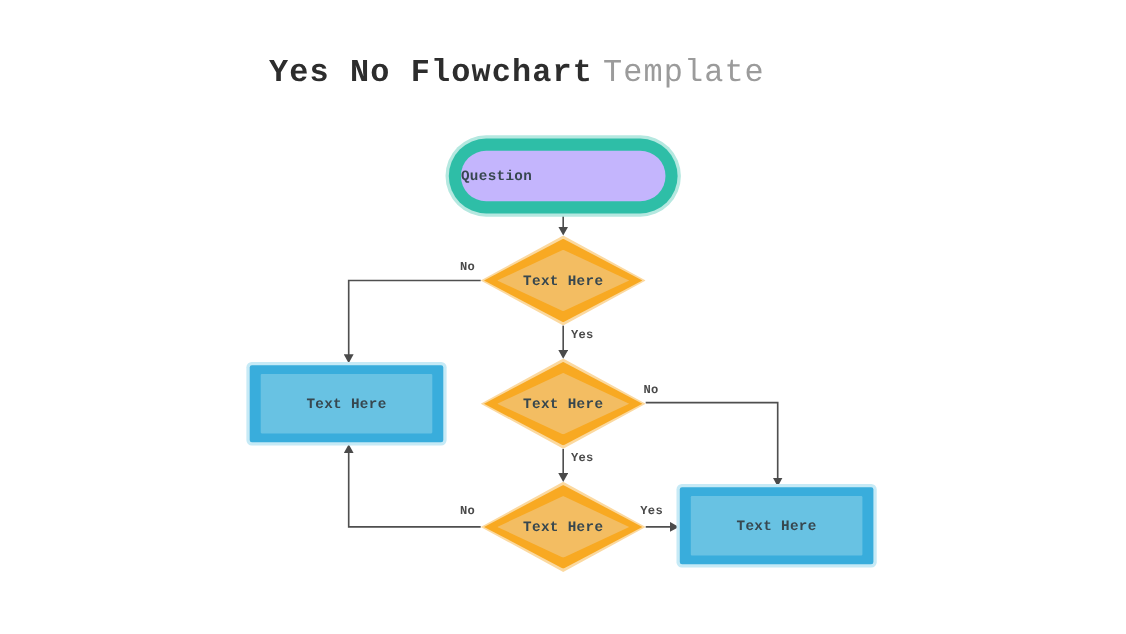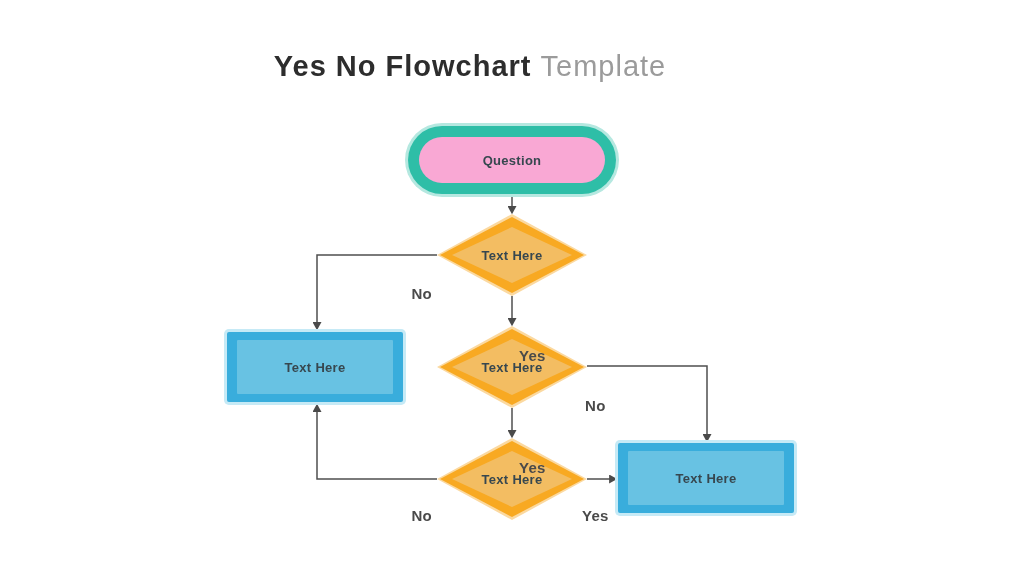--- a/index.html
+++ b/index.html
@@ -1,37 +1,37 @@
 <!DOCTYPE html>
 <html><head>
 <meta charset="utf-8">
 <style>
   html,body{margin:0;padding:0;background:#ffffff;}
   #canvas{
     position:relative;width:940px;height:576px;background:#ffffff;
-    font-family:Liberation Sans, sans-serif;overflow:hidden;
+    font-family:Liberation Mono, monospace;overflow:hidden;
   }
   
   #title{
     position:absolute;top:50px;left:0;width:100%;text-align:center;
     font-size:29px;letter-spacing:1px;white-space:nowrap;
   }
   .t-bold{font-weight:800;color:#2d2d2d;}
   .t-light{font-weight:400;color:#9b9b9b;margin-left:9px;}
   
   #edges{position:absolute;left:0;top:0;width:1024px;height:576px;pointer-events:none;}
   .edge{stroke:#4f4f4f;stroke-width:1.5;fill:none;}
   
   .pill{
     position:absolute;left:408px;top:126px;width:208px;height:68px;
     border-radius:34px;background:#2ebea7;box-shadow:0 0 0 3px #b5e8e0;
   }
   .pill-inner{
-    position:absolute;inset:11px;border-radius:23px;background:#f9a8d4;
-    display:flex;align-items:center;justify-content:center;
+    position:absolute;inset:11px;border-radius:23px;background:#c4b5fd;
+    display:flex;align-items:center;justify-content:flex-start;
   }
   
   .diamond{position:absolute;width:150px;height:82px;}
   .d1{left:437px;top:214px;} .d2{left:437px;top:326px;} .d3{left:437px;top:438px;}
   .dm{clip-path:polygon(50% 0,100% 50%,50% 100%,0 50%);position:absolute;}
   .dm-glow{inset:0;background:#fbd9a0;}
   .dm-outer{inset:3px;background:#f8a922;}
   .dm-inner{inset:13px 15px;background:#f3bd62;}
   
   .pbox{
@@ -40,21 +40,21 @@
   }
   .pbox-left{left:227px;top:332px;} .pbox-right{left:618px;top:443px;}
   .pbox-inner{position:absolute;inset:8px 10px;background:#68c2e3;border-radius:1px;}
   
   .node-label{
     position:absolute;inset:0;display:flex;align-items:center;justify-content:center;
     font-size:13px;font-weight:700;color:#37474f;letter-spacing:.3px;
   }
   
   .edge-label{
-    position:absolute;font-size:15px;font-weight:600;color:#4a4a4a;letter-spacing:.3px;margin-top:48px;
+    position:absolute;font-size:11px;font-weight:600;color:#4a4a4a;letter-spacing:.3px;
   }
   .lbl-d1-no{left:404px;top:237px;width:28px;text-align:right;}
   .lbl-d1-yes{left:519px;top:299px;}
   .lbl-d2-no{left:585px;top:349px;}
   .lbl-d2-yes{left:519px;top:411px;}
   .lbl-d3-no{left:404px;top:459px;width:28px;text-align:right;}
   .lbl-d3-yes{left:582px;top:459px;}
   
   .annotation{
     position:absolute;left:643px;top:139px;width:140px;

